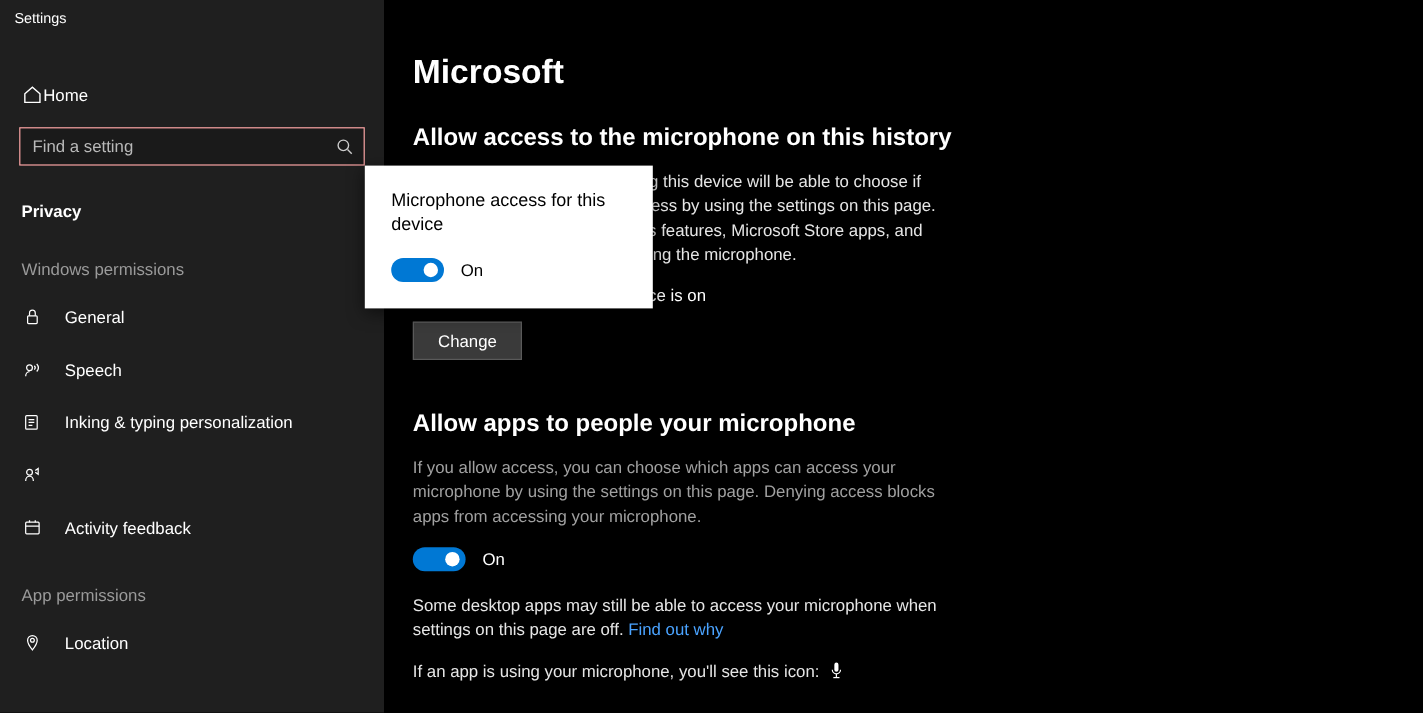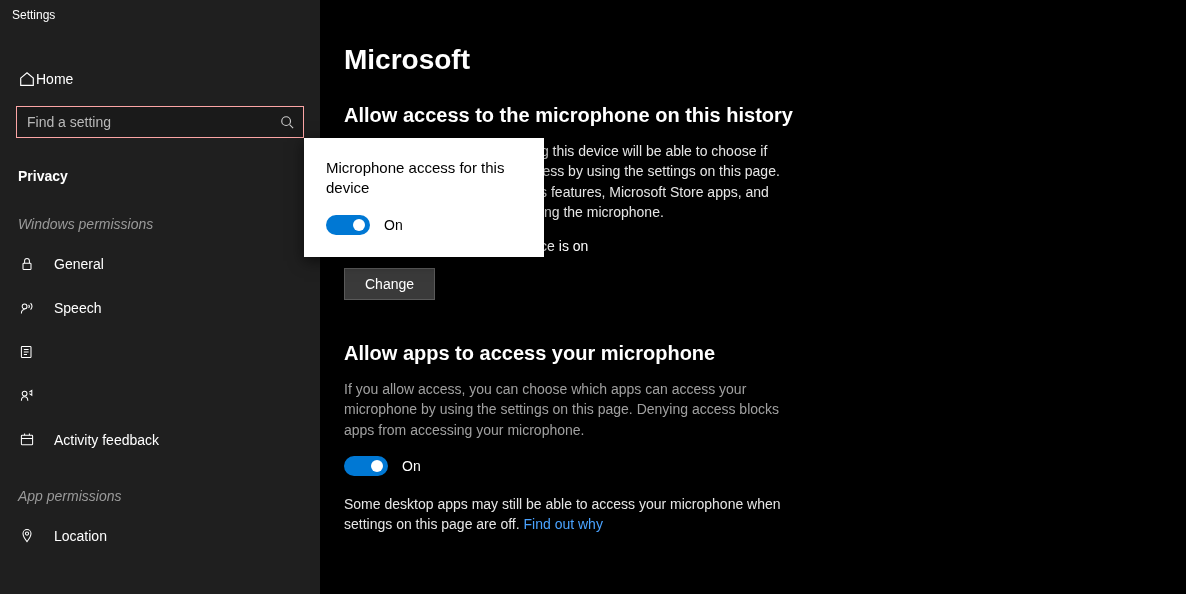--- a/index.html
+++ b/index.html
@@ -10,21 +10,21 @@
   .sidebar { width: 320px; height: 100%; background: #1f1f1f; display: flex; flex-direction: column; }
   .title-bar { padding: 8px 12px 0 12px; font-size: 12px; color: #fff; }
   .home-row { display: flex; align-items: center; padding: 18px 18px; margin-top: 30px; cursor: pointer; }
   .home-row .icon { width: 18px; height: 18px; display:flex; align-items:center; justify-content:center; }
   .home-row .label { font-size: 14px; }
   .search-wrap { margin: 0 16px 18px 16px; position: relative; }
   .search-input { width: 100%; background: #1a1a1a; border: 1px solid #fca5a5; color: #ccc; font-size: 14px; padding: 7px 34px 7px 10px; outline: none; }
   .search-input::placeholder { color: #b9b9b9; }
   .search-icon { position: absolute; right: 10px; top: 50%; transform: translateY(-50%); width: 14px; height: 14px; color: #ccc; }
   .sidebar-section-label { padding: 12px 18px 6px 18px; font-size: 14px; font-weight: 600; color: #fff; }
-  .sidebar-group-label { padding: 26px 18px 10px 18px; font-size: 14px; color: #9a9a9a; font-style: italic; }
+  .sidebar-group-label { padding: 26px 18px 10px 18px; font-size: 14px; color: #9a9a9a; }
   .sidebar-item { display: flex; align-items: center; gap: 18px; padding: 13px 18px; font-size: 14px; color: #fff; cursor: pointer; }
   .sidebar-item .icon { width: 18px; height: 18px; display:flex; align-items:center; justify-content:center; flex-shrink:0; color:#fff; }
   .sidebar-item .label { flex: 1; white-space: nowrap; overflow: hidden; text-overflow: ellipsis; }
 
   
   .main { flex: 1; background: #000; padding: 44px 0 0 24px; overflow: hidden; }
   .page-title { font-size: 28px; font-weight: 600; margin-bottom: 28px; }
   .section-heading { font-size: 20px; font-weight: 600; margin-bottom: 14px; }
   .body-text { font-size: 14px; color: #e6e6e6; line-height: 1.45; max-width: 440px; margin-bottom: 16px; }
   .body-text.gray { color: #a0a0a0; }
@@ -98,20 +98,21 @@
       <span class="label">Speech</span>
     </div>
 
     <div class="sidebar-item">
       <span class="icon">
         <svg viewBox="0 0 20 20" width="16" height="16" fill="none" stroke="#fff" stroke-width="1.3">
           <rect x="3" y="3" width="12" height="14" rx="1"></rect>
             <path d="M6 7 h6 M6 10 h6 M6 13 h4"></path>
         </svg>
       </span>
+      <span class="label">Inking &amp; typing personalization</span>
     </div>
 
     <div class="sidebar-item">
       <span class="icon">
         <svg viewBox="0 0 20 20" width="16" height="16" fill="none" stroke="#fff" stroke-width="1.3">
           <circle cx="7" cy="7" r="3"></circle>
             <path d="M3 16 c0-3 2-5 4-5 s4 2 4 5"></path>
             <path d="M13 5 l3 -2 v6 l-3 -2"></path>
         </svg>
       </span>
@@ -141,34 +142,45 @@
   </div>
 
   <div class="main">
     <div class="page-title">Microsoft</div>
 
     <div class="section-heading">Allow access to the microphone on this history</div>
     <div class="body-text">If you allow access, people using this device will be able to choose if their apps have microphone access by using the settings on this page. Denying access blocks Windows features, Microsoft Store apps, and most desktop apps from accessing the microphone.</div>
     <div class="status-line">Microphone access for this device is on</div>
     <button class="change-btn">Change</button>
 
-    <div class="section-heading">Allow apps to access your microphone</div>
+    <div class="section-heading">Allow apps to people your microphone</div>
     <div class="body-text gray">If you allow access, you can choose which apps can access your microphone by using the settings on this page. Denying access blocks apps from accessing your microphone.</div>
 
     <div class="toggle-row">
       <div class="toggle">
           <div class="knob"></div>
         </div>
       <div class="toggle-label">On</div>
     </div>
 
     <div class="body-text" style="margin-bottom:14px;">
       <span>Some desktop apps may still be able to access your microphone when settings on this page are off. </span><span class="link">Find out why</span>
     </div>
 
+    <div class="body-text" style="margin-bottom:0;">
+      <span>If an app is using your microphone, you'll see this icon:</span>
+      <span class="mic-inline-icon">
+        <svg viewBox="0 0 14 18" width="12" height="16" fill="#fff">
+          <rect x="5" y="1" width="4" height="9" rx="2"></rect>
+            <path d="M3 8 a4 4 0 0 0 8 0" fill="none" stroke="#fff" stroke-width="1.2"></path>
+            <rect x="6.4" y="12" width="1.2" height="3"></rect>
+            <rect x="4" y="15" width="6" height="1.2"></rect>
+        </svg>
+      </span>
+    </div>
   </div>
 
   <div class="flyout">
     <div class="flyout-title">Microphone access for this device</div>
     <div class="toggle-row">
       <div class="toggle">
           <div class="knob"></div>
         </div>
       <div class="toggle-label">On</div>
     </div>

